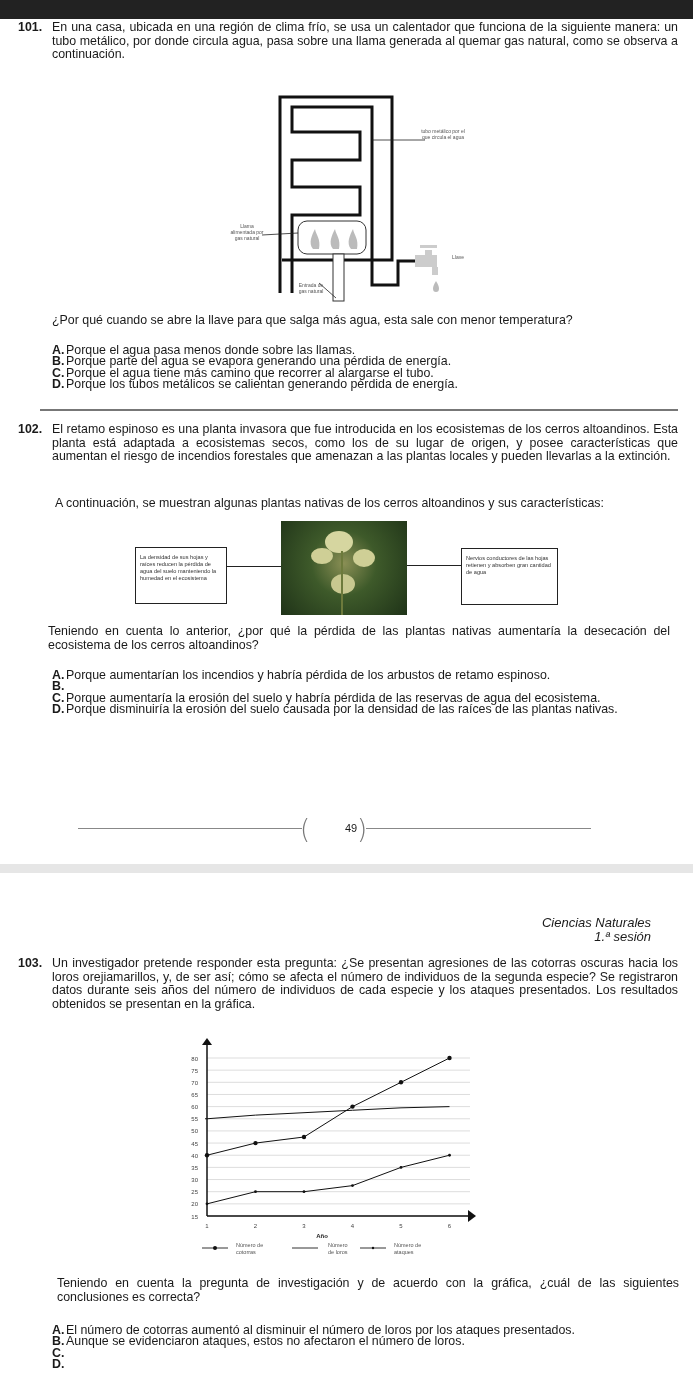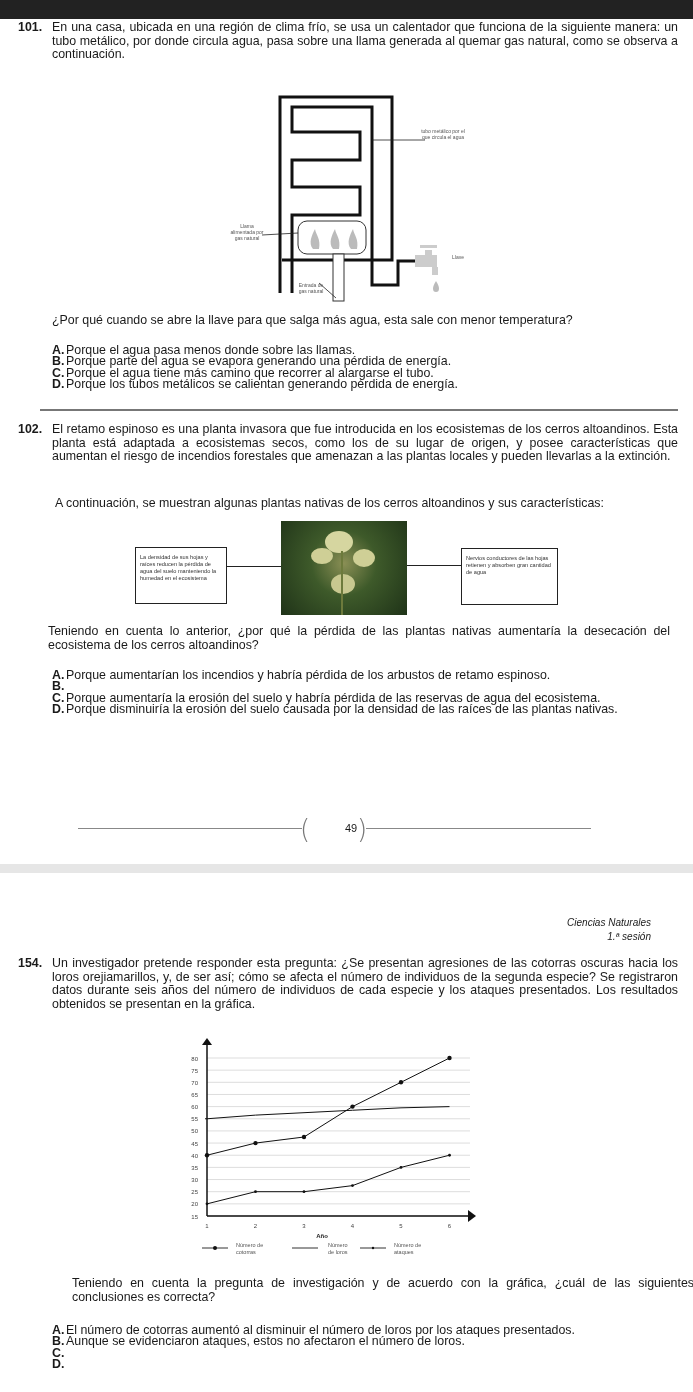--- a/index.html
+++ b/index.html
@@ -11,21 +11,21 @@
   .para { position: absolute; left: 52px; width: 626px; font-size: 12.4px; line-height: 13.6px; text-align: justify; }
   .opts { position: absolute; left: 52px; width: 630px; font-size: 12.4px; line-height: 11.4px; }
   .opt { display: flex; white-space: nowrap; }
   .opt .l { font-weight: bold; width: 14px; flex: none; }
   .rule { position: absolute; left: 40px; width: 638px; height: 2px; background: #777; }
   .pager { position: absolute; top: 814px; left: 0; width: 693px; height: 30px; }
   .pager .ln { position: absolute; top: 14px; height: 1px; background: #888; }
   .pager .br { position: absolute; top: 0; font-size: 26px; color: #777; font-family: "DejaVu Sans", sans-serif; font-weight: 200; }
   .pager .pn { position: absolute; top: 8px; left: 326px; font-size: 11px; margin-left: 19px; }
   .gap { position: absolute; left: 0; top: 864px; width: 693px; height: 9px; background: #e6e6e6; }
-  .hdr { position: absolute; right: 42px; text-align: right; font-style: italic; font-size: 10px; line-height: 14px; }
+  .hdr { position: absolute; right: 42px; text-align: right; font-style: italic; font-size: 13px; line-height: 14px; }
   .box { position: absolute; border: 1.5px solid #222; background: #fff; font-size: 5.6px; line-height: 7px; padding: 6px 4px; color: #333; }
   .tiny { font-size: 5px; line-height: 6px; color: #555; position: absolute; text-align: center; }
   svg text { font-family: "Liberation Sans", sans-serif; }
 </style>
 </head>
 <body>
 
 <div class="topbar"></div>
 
 <div class="q" style="top:21px;">
@@ -127,21 +127,21 @@
   <div class="ln" style="left:366px;width:225px;"></div>
 </div>
 <div class="gap"></div>
 
 <div class="hdr" style="top:916px;">
   <div>Ciencias Naturales</div>
   <div>1.ª sesión</div>
 </div>
 
 <div class="q" style="top:957px;">
-  <span class="num">154.</span>
+  <span class="num">103.</span>
   <div class="txt">Un investigador pretende responder esta pregunta: ¿Se presentan agresiones de las cotorras oscuras hacia los loros orejiamarillos, y, de ser así; cómo se afecta el número de individuos de la segunda especie? Se registraron datos durante seis años del número de individuos de cada especie y los ataques presentados. Los resultados obtenidos se presentan en la gráfica.</div>
 </div>
 
 <svg id="chart" style="position:absolute;left:180px;top:1035px;" width="310" height="230">
     <line x1="27" x2="290" y1="23" y2="23" stroke="#ddd" stroke-width="1"></line>
     <text x="18" y="25.5" font-size="6" text-anchor="end" fill="#444">80</text>
     <line x1="27" x2="290" y1="35.15384615384613" y2="35.15384615384613" stroke="#ddd" stroke-width="1"></line>
     <text x="18" y="37.65384615384613" font-size="6" text-anchor="end" fill="#444">75</text>
     <line x1="27" x2="290" y1="47.30769230769232" y2="47.30769230769232" stroke="#ddd" stroke-width="1"></line>
     <text x="18" y="49.80769230769232" font-size="6" text-anchor="end" fill="#444">70</text>
@@ -199,21 +199,21 @@
     <text x="56" y="219" font-size="5.5" fill="#555">cotorras</text>
     <line x1="112" x2="138" y1="213" y2="213" stroke="#333" stroke-width="1"></line>
     <text x="148" y="212" font-size="5.5" fill="#555">Número</text>
     <text x="148" y="219" font-size="5.5" fill="#555">de loros</text>
     <line x1="180" x2="206" y1="213" y2="213" stroke="#333" stroke-width="1"></line>
     <circle cx="193" cy="213" r="1.2" fill="#111"></circle>
     <text x="214" y="212" font-size="5.5" fill="#555">Número de</text>
     <text x="214" y="219" font-size="5.5" fill="#555">ataques</text>
   </svg>
 
-<div class="para" style="top:1277px;left:72px;width:622px;">Teniendo en cuenta la pregunta de investigación y de acuerdo con la gráfica, ¿cuál de las siguientes conclusiones es correcta?</div>
+<div class="para" style="top:1277px;left:57px;width:622px;">Teniendo en cuenta la pregunta de investigación y de acuerdo con la gráfica, ¿cuál de las siguientes conclusiones es correcta?</div>
 <div class="opts" style="top:1325px;">
   <div class="opt">
       <span class="l">A.</span>
       <span>El número de cotorras aumentó al disminuir el número de loros por los ataques presentados.</span>
     </div>
   <div class="opt">
       <span class="l">B.</span>
       <span>Aunque se evidenciaron ataques, estos no afectaron el número de loros.</span>
     </div>
   <div class="opt">

